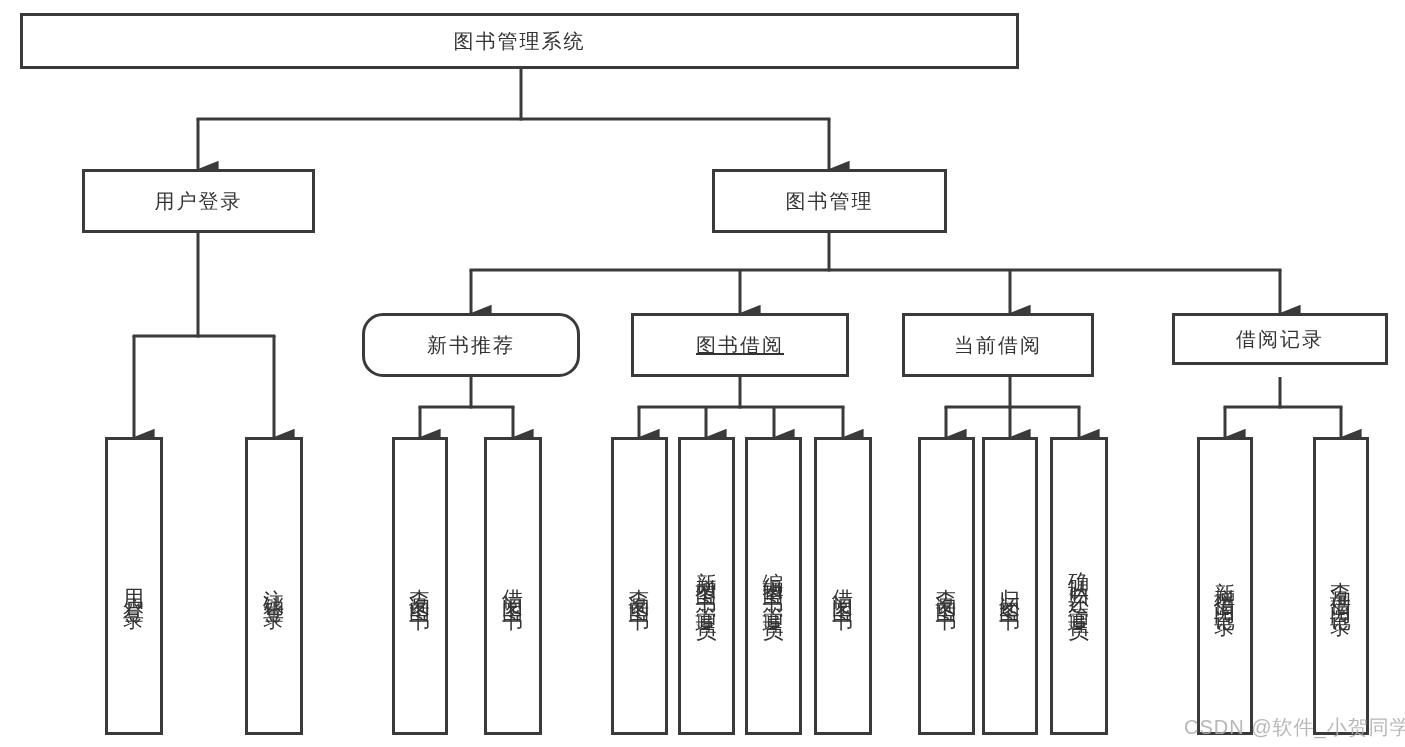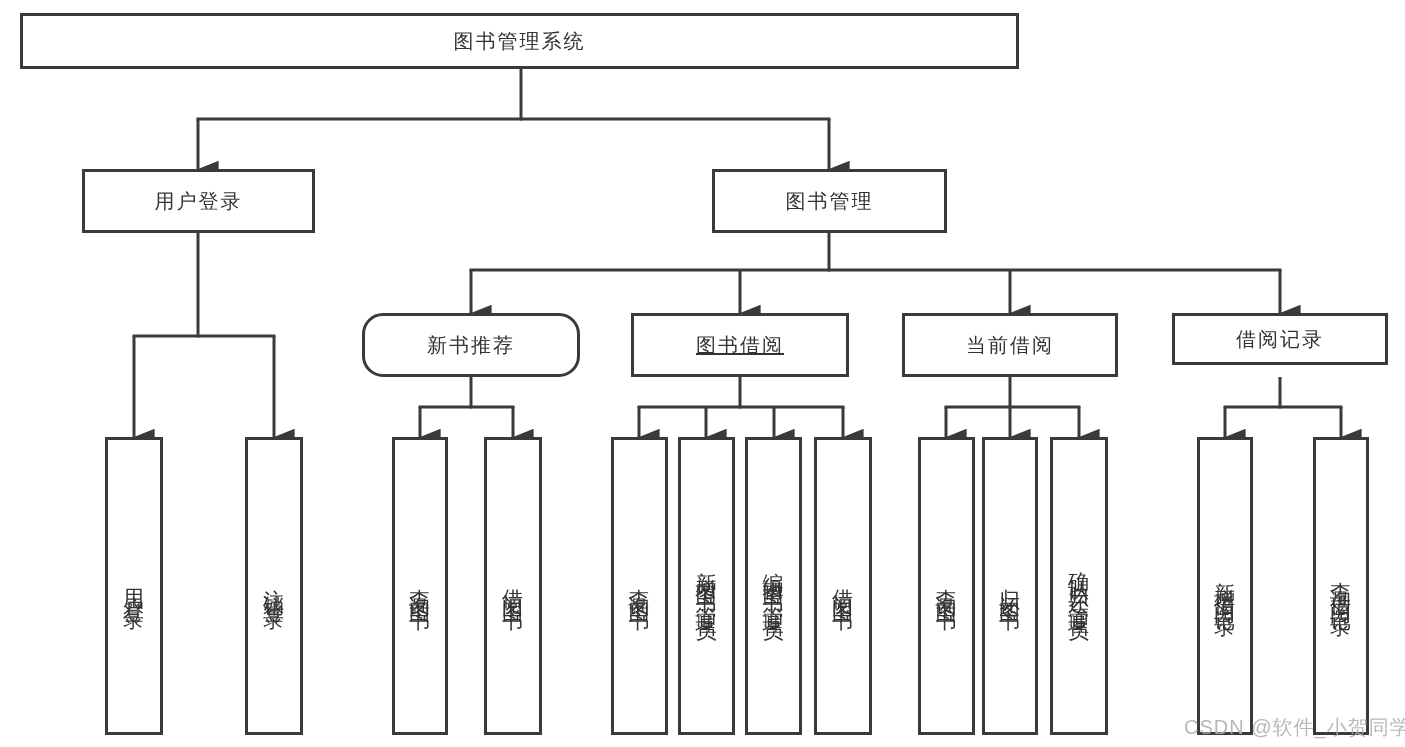--- a/index.html
+++ b/index.html
@@ -134,21 +134,21 @@
   <div class="node h" style="left:712px; top:169px; width:235px; height:64px;">
     <span class="label">图书管理</span>
   </div>
 
   <div class="node h" style="left:362px; top:313px; width:218px; height:64px;border-radius:21px;">
     <span class="label">新书推荐</span>
   </div>
   <div class="node h" style="left:631px; top:313px; width:218px; height:64px;text-decoration:underline;">
     <span class="label">图书借阅</span>
   </div>
-  <div class="node h" style="left:902px; top:313px; width:216px; height:64px;justify-content:center;">
+  <div class="node h" style="left:902px; top:313px; width:192px; height:64px;justify-content:center;">
     <span class="label">当前借阅</span>
   </div>
   <div class="node h" style="left:1172px; top:313px; width:216px; height:52px;">
     <span class="label">借阅记录</span>
   </div>
 
   <div class="node v" style="left:105px; top:437px; width:58px; height:298px;">
     <span class="label">用户登录</span>
   </div>
   <div class="node v" style="left:245px; top:437px; width:58px; height:298px;">

